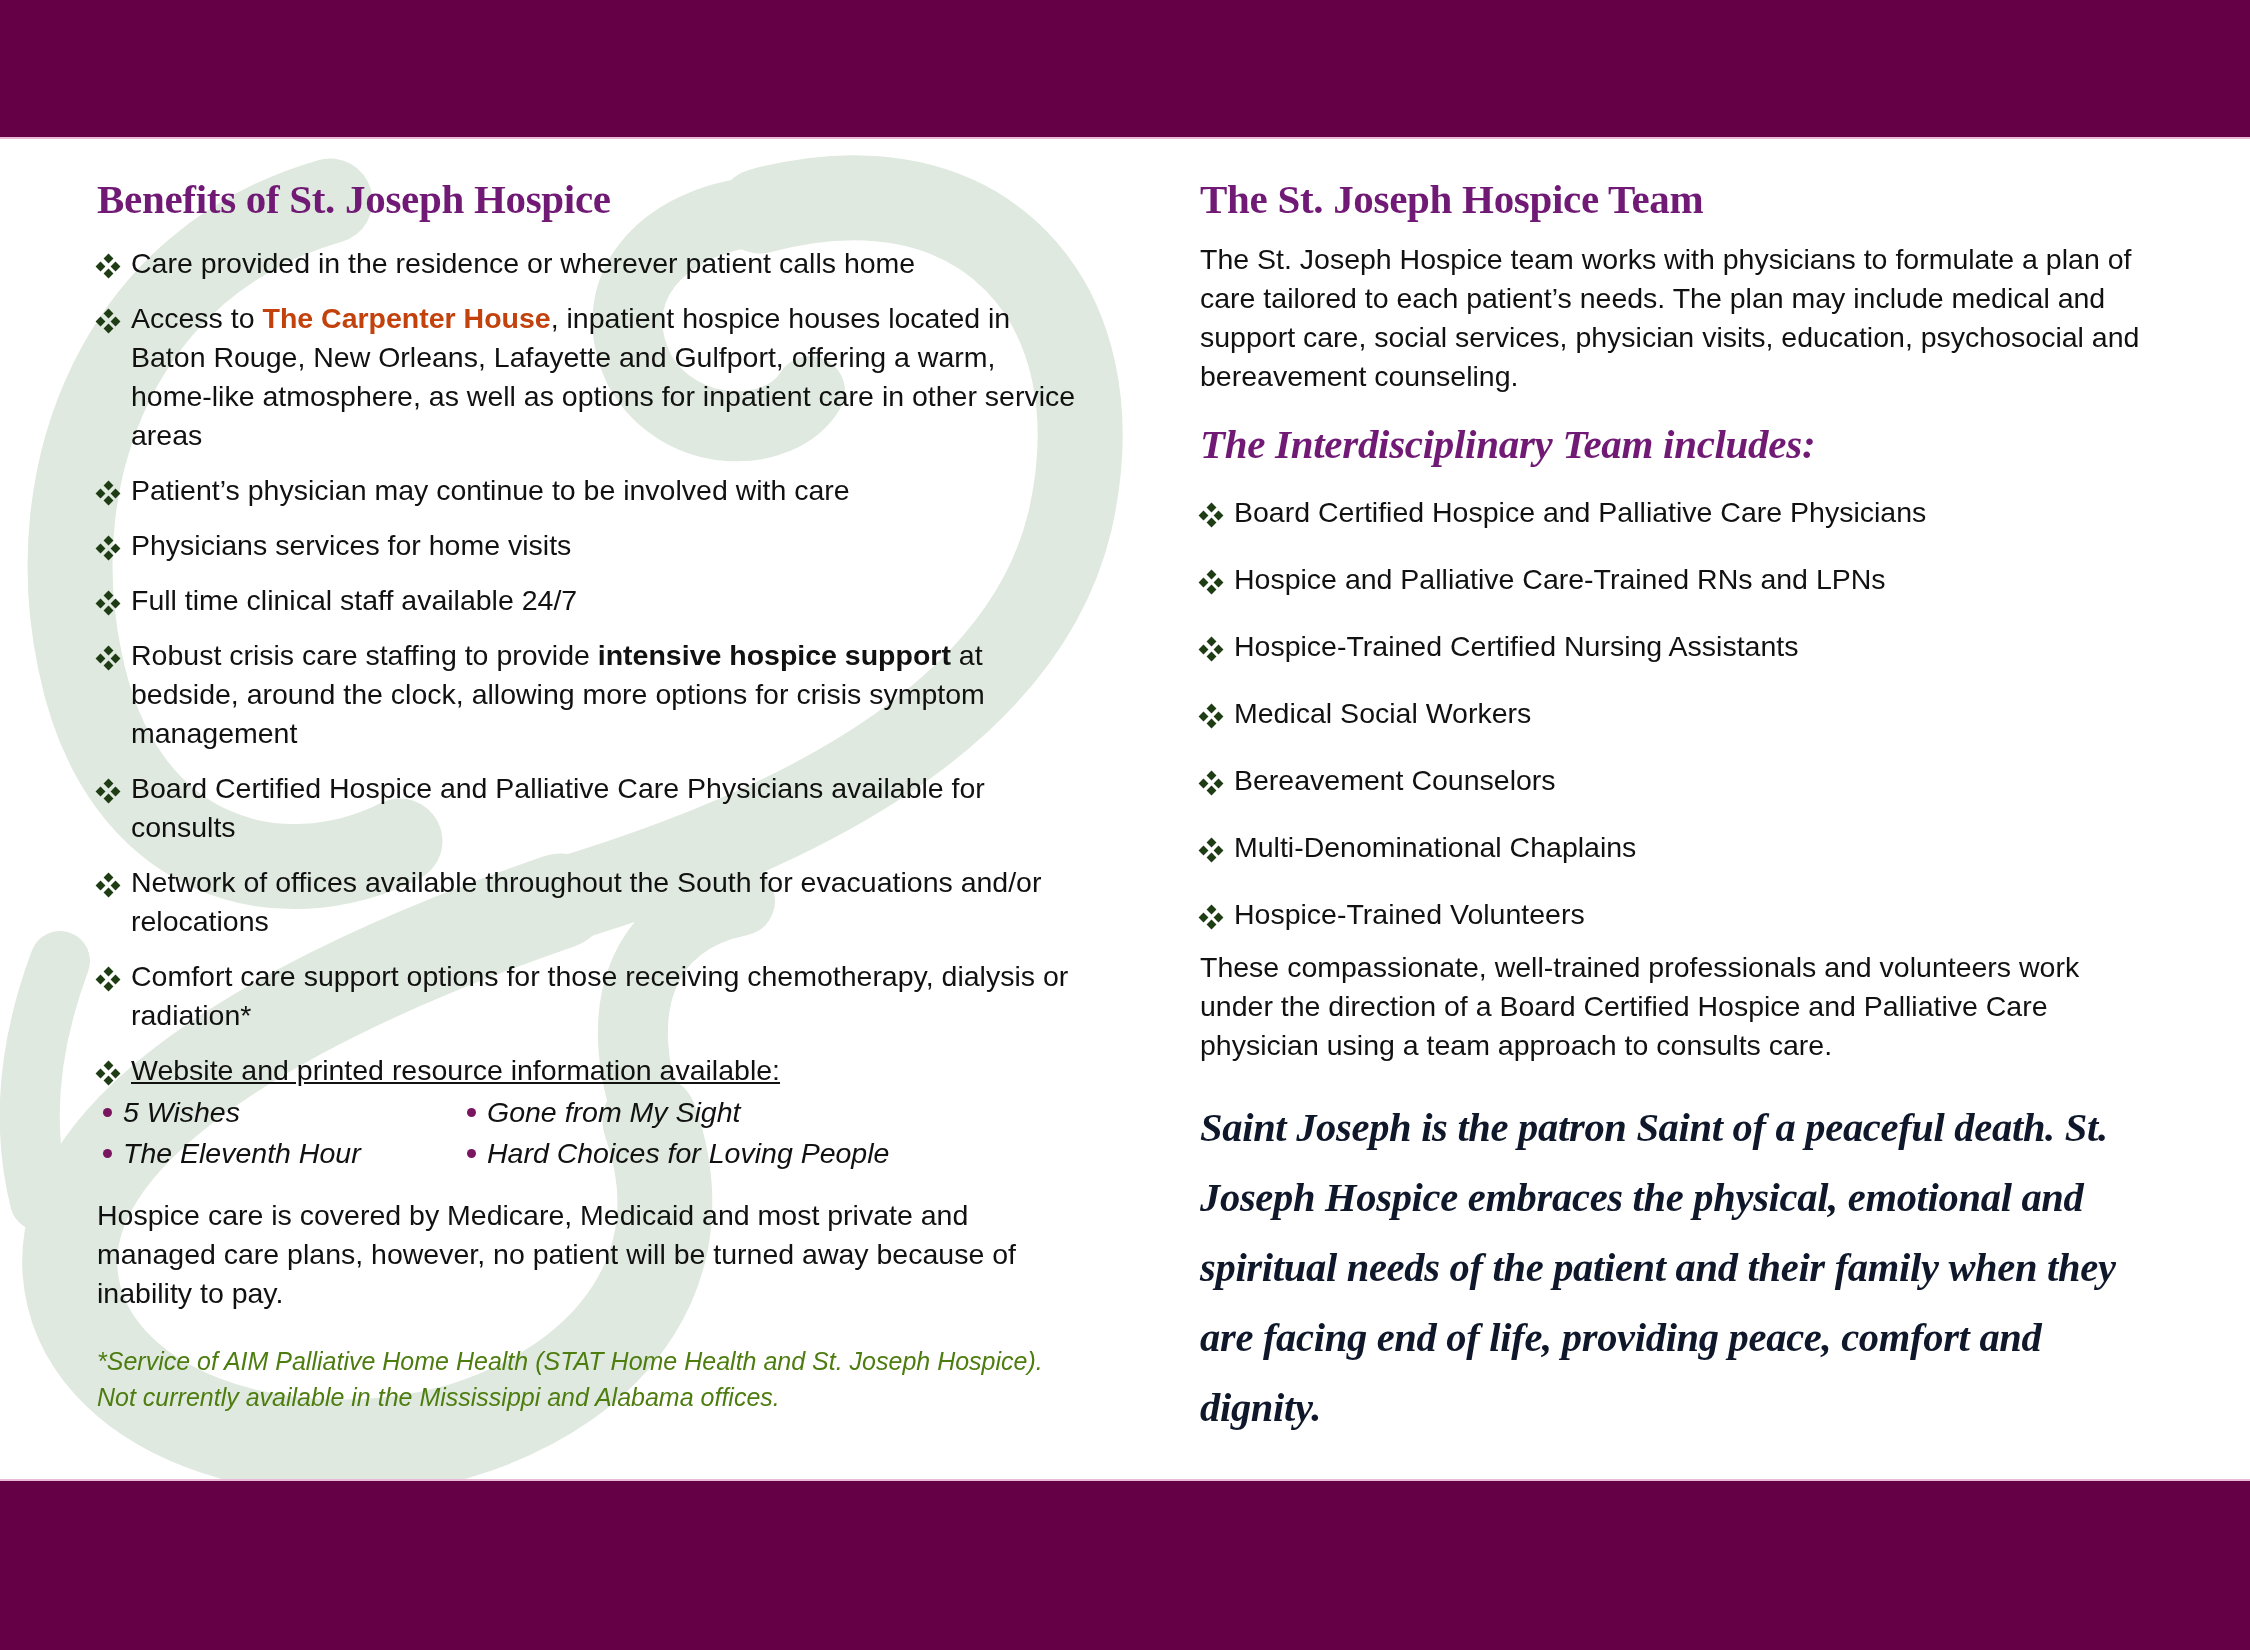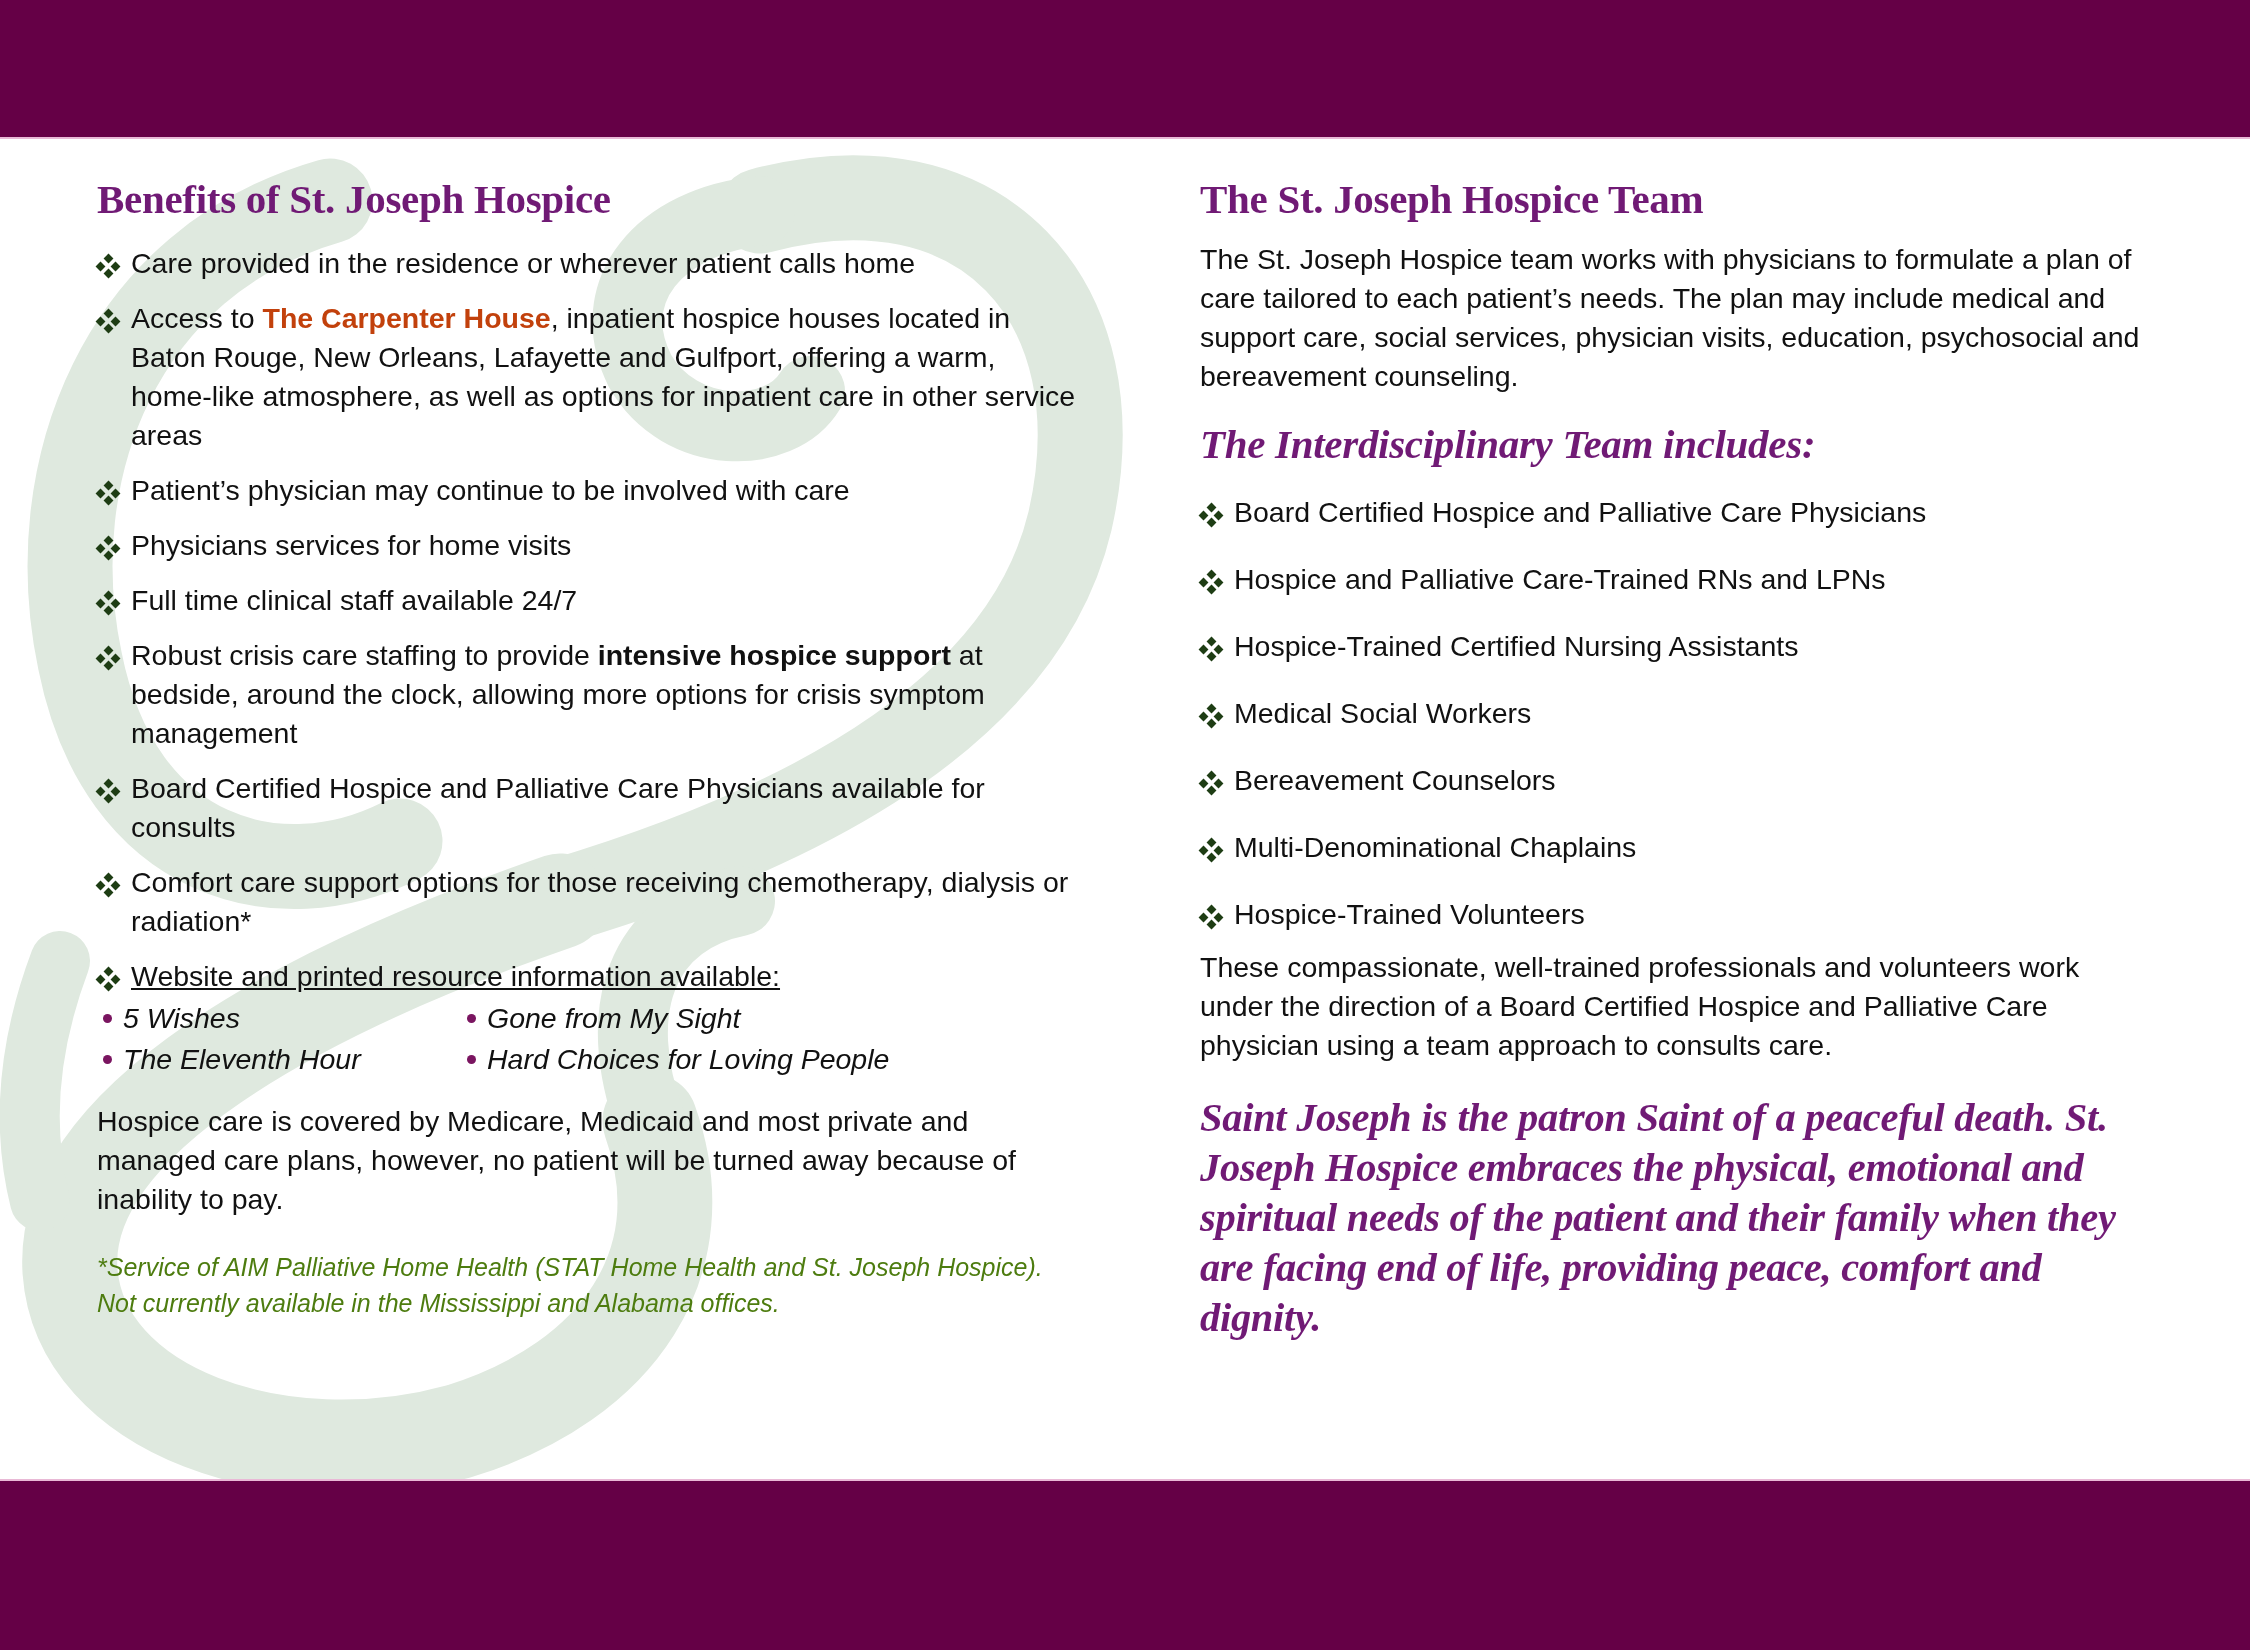--- a/index.html
+++ b/index.html
@@ -38,21 +38,21 @@
   .resources .res { position: relative; padding-left: 22px; font-style: italic; font-size: 28.5px; line-height: 41px; }
   .resources .res::before { content: ""; position: absolute; left: 2px; top: 16px; width: 9px; height: 9px; border-radius: 50%; background: #7a1560; }
 
   p.body { font-size: 28.5px; line-height: 39px; color: #111; }
   p.footnote { font-size: 25px; line-height: 36px; font-style: italic; color: #4d7c0f; }
 
   .right-bullets li { line-height: 39px; margin-bottom: 28px; }
 
   .quote {
     font-family: "Liberation Serif", serif; font-weight: bold; font-style: italic;
-    color: #701a75; font-size: 40.5px; line-height: 50px; letter-spacing: -0.3px;
+    color: #0f172a; font-size: 40.5px; line-height: 70px; letter-spacing: -0.3px;
   }
 </style>
 </head>
 <body>
 
 <div class="band top"></div>
 
 <div class="watermark">
   <svg viewBox="0 0 1180 1338" xmlns="http://www.w3.org/2000/svg">
     <g fill="none" stroke="#dfe9df" stroke-linecap="round">
@@ -129,20 +129,29 @@
       <span>Robust crisis care staffing to provide </span><span class="strong">intensive hospice support</span><span> at bedside, around the clock, allowing more options for crisis symptom management</span>
     </li>
     <li style="margin-bottom:16px;">
       <span class="diamond-icon">
           <i></i>
           <i></i>
           <i></i>
           <i></i>
         </span>
       <span>Board Certified Hospice and Palliative Care Physicians available for consults</span>
+    </li>
+    <li style="margin-bottom:16px;">
+      <span class="diamond-icon">
+          <i></i>
+          <i></i>
+          <i></i>
+          <i></i>
+        </span>
+      <span>Network of offices available throughout the South for evacuations and/or relocations</span>
     </li>
     <li style="margin-bottom:16px;">
       <span class="diamond-icon">
           <i></i>
           <i></i>
           <i></i>
           <i></i>
         </span>
       <span>Comfort care support options for those receiving chemotherapy, dialysis or radiation*</span>
     </li>

